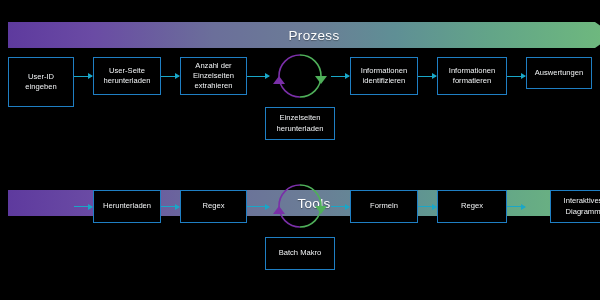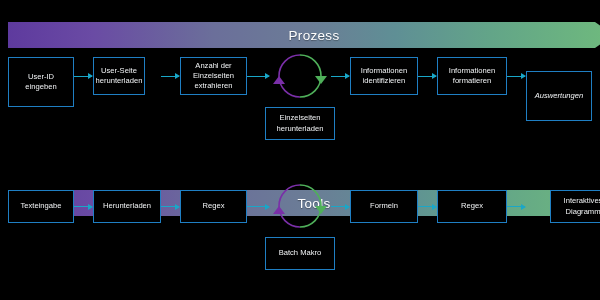--- a/index.html
+++ b/index.html
@@ -57,21 +57,21 @@
   <div class="banner" style="left:8px;top:22px;width:584px;">
     <span class="banner-title">Prozess</span>
   </div>
 
   <div class="node" style="left:8px;top:57px;width:66px;height:50px;">
     <span class="lbl">User-ID
 eingeben</span>
   </div>
   <div class="conn" style="left:74px;top:75.5px;width:18px;"></div>
 
-  <div class="node" style="left:93px;top:57px;width:52px;height:38px;">
+  <div class="node" style="left:93px;top:57px;width:68px;height:38px;">
     <span class="lbl">User-Seite
 herunterladen</span>
   </div>
   <div class="conn" style="left:161px;top:75.5px;width:18px;"></div>
 
   <div class="node" style="left:180px;top:57px;width:67px;height:38px;justify-content:center;">
     <span class="lbl">Anzahl der
 Einzelseiten
 extrahieren</span>
   </div>
@@ -98,31 +98,28 @@
 identifizieren</span>
   </div>
   <div class="conn" style="left:418px;top:75.5px;width:18px;"></div>
 
   <div class="node" style="left:437px;top:57px;width:70px;height:38px;">
     <span class="lbl">Informationen
 formatieren</span>
   </div>
   <div class="conn" style="left:507px;top:75.5px;width:18px;"></div>
 
-  <div class="node" style="left:526px;top:71px;width:66px;height:50px;font-style:italic;">
+  <div class="node" style="left:526px;top:57px;width:66px;height:32px;">
     <span class="lbl">Auswertungen</span>
   </div>
 
   <div class="banner" style="left:8px;top:150px;width:584px;margin-top:40px;">
     <span class="banner-title">Tools</span>
   </div>
 
-  <div class="node" style="left:8px;top:190px;width:66px;height:33px;">
-    <span class="lbl">Texteingabe</span>
-  </div>
   <div class="conn" style="left:74px;top:206px;width:18px;"></div>
 
   <div class="node" style="left:93px;top:190px;width:68px;height:33px;">
     <span class="lbl">Herunterladen</span>
   </div>
   <div class="conn" style="left:161px;top:206px;width:18px;"></div>
 
   <div class="node" style="left:180px;top:190px;width:67px;height:33px;">
     <span class="lbl">Regex</span>
   </div>

